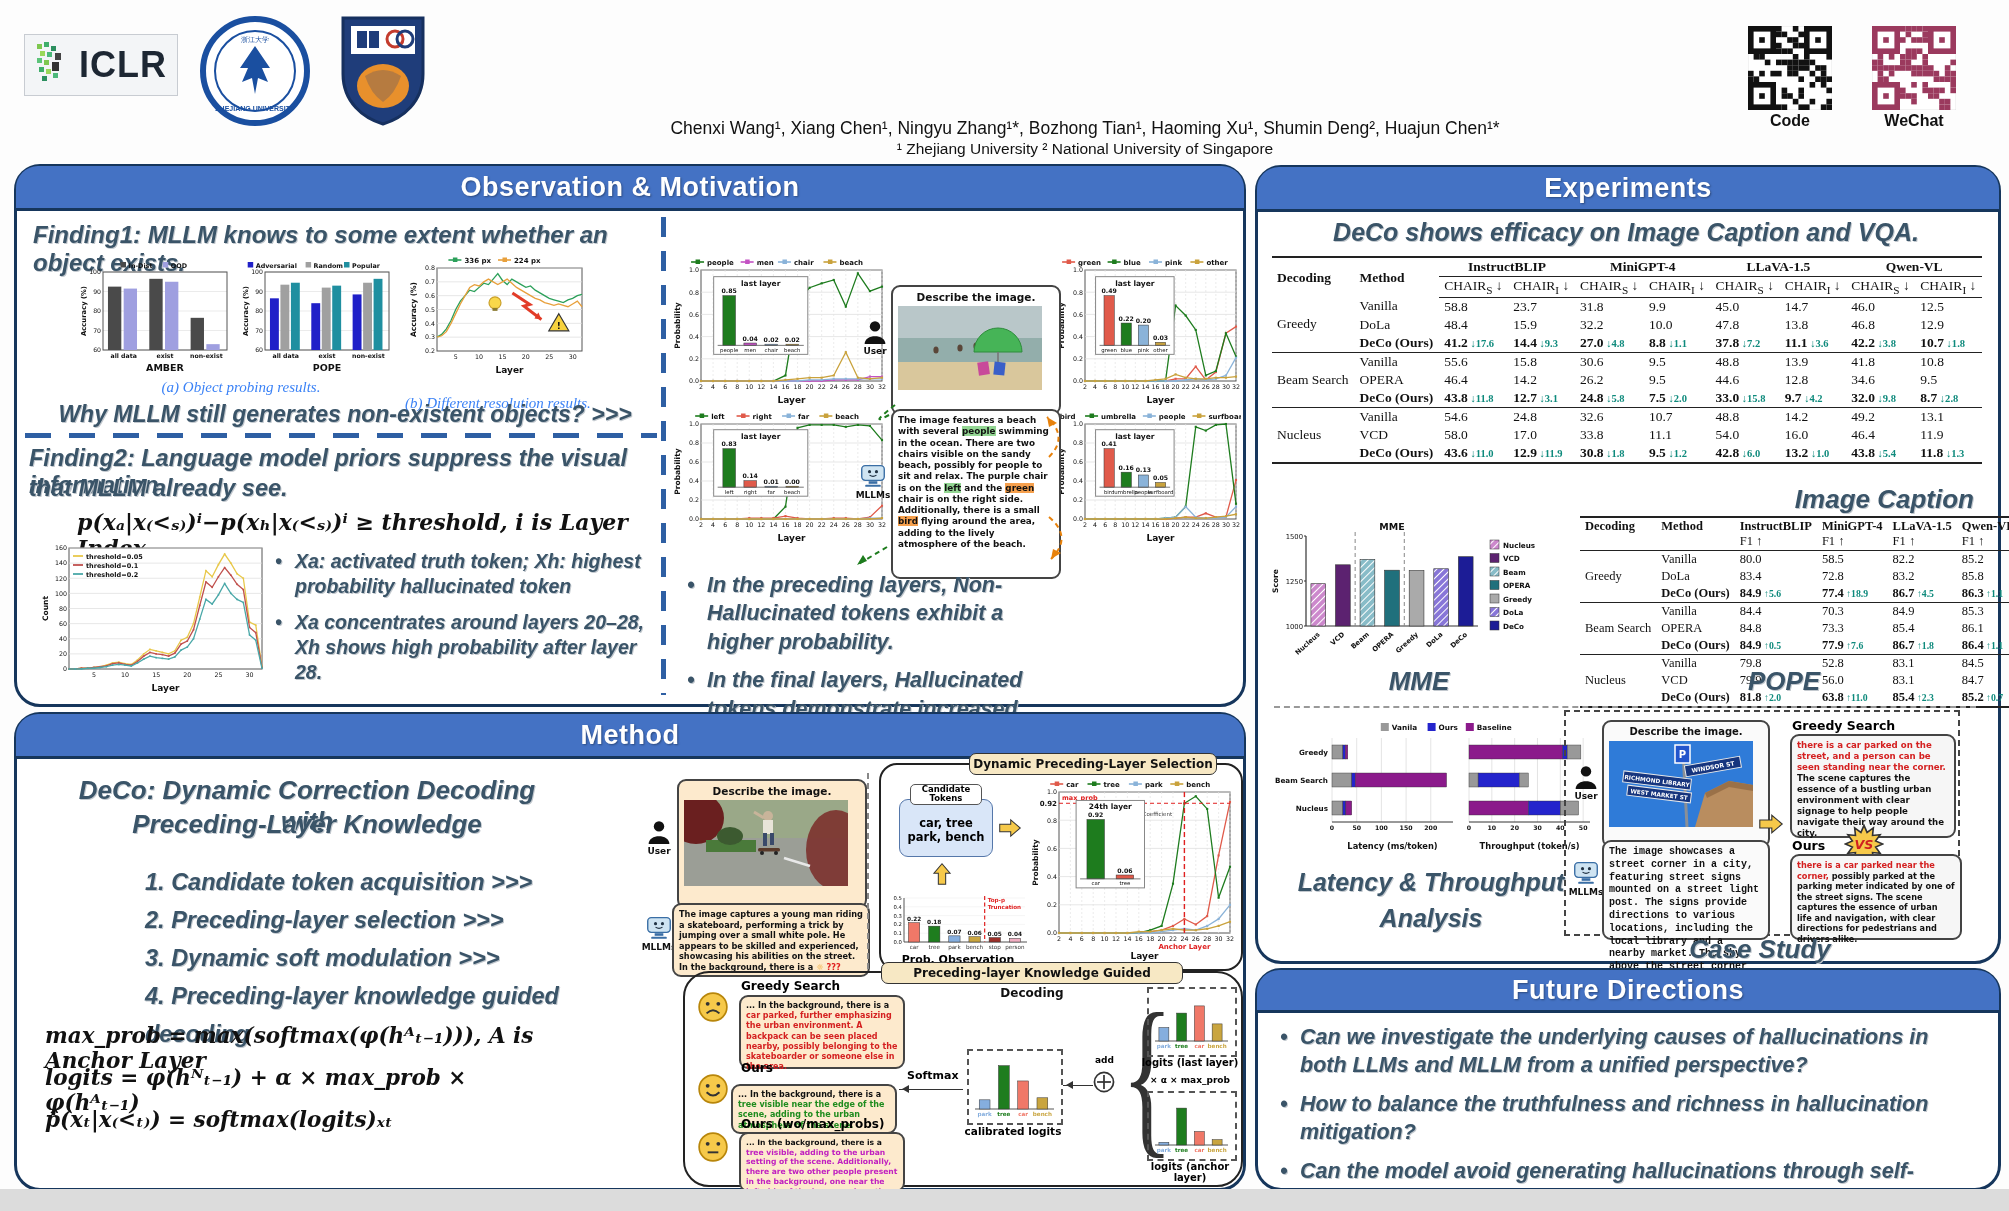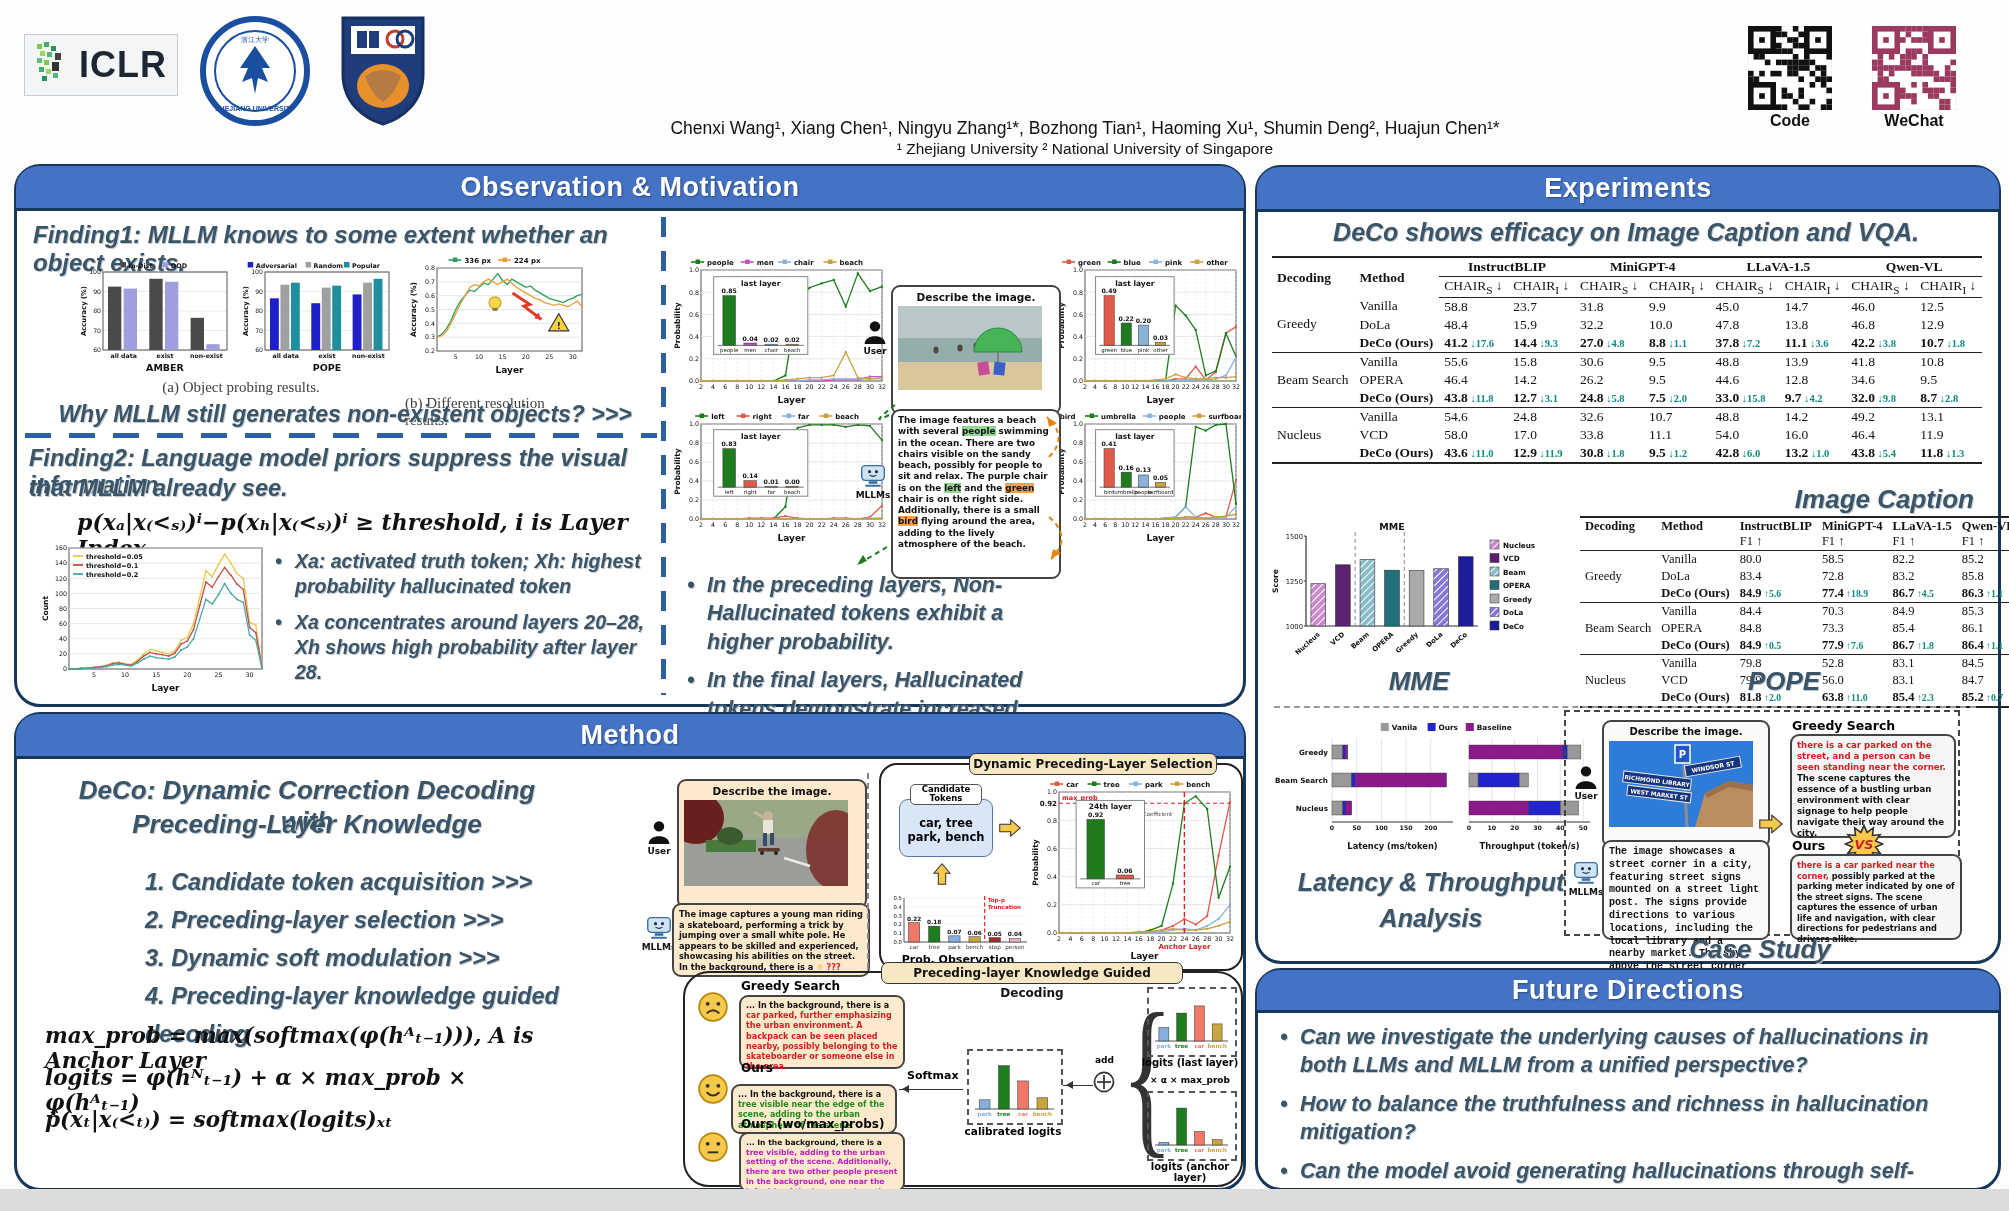--- a/index.html
+++ b/index.html
@@ -6,21 +6,21 @@
   .poster{position:relative;width:2009px;height:1211px;background:#fdfdfd;overflow:hidden;
           font-family:"Liberation Sans",sans-serif;}
   .abs{position:absolute;}
   .panel{position:absolute;background:#fff;border:3.5px solid #16365c;border-radius:26px;}
   .phead{position:absolute;left:-1px;top:-1px;right:-1px;height:42px;background:#4472c4;
          border-radius:22px 22px 0 0;border-bottom:3px solid #16365c;
          display:flex;align-items:center;justify-content:center;}
   .phead span{color:#fff;font-weight:bold;font-size:27px;letter-spacing:.5px;
               text-shadow:1px 1px 2px rgba(0,0,0,.35);}
   .slate{color:#3a5468;font-weight:bold;font-style:italic;text-shadow:1px 1px 0 #c2c8ce;}
-  .serifcap{font-family:"Liberation Serif",serif;color:#404040;}
+  .serifcap{font-family:"Liberation Serif",serif;color:#3b82f6;font-style:italic;}
   .bubble{position:absolute;background:#fff;border:2px solid #444;border-radius:9px;padding:4px 5px;}
   .bubble.tan{background:#fdeacd;}
   .bubtext{font-family:"DejaVu Sans",sans-serif;font-size:9px;line-height:1.28;color:#111;
            font-weight:bold;white-space:pre-wrap;}
   .tab{position:absolute;background:#f7e8c4;border:1.6px solid #333;border-radius:7px;
        font-family:"DejaVu Sans",sans-serif;font-weight:bold;text-align:center;color:#111;}
   .dashbox{position:absolute;border:2px dashed #555;}
   .vdash-blue{position:absolute;width:5px;background:repeating-linear-gradient(180deg,#2e5fa3 0 20px,transparent 20px 34px);}
   .hdash-blue{position:absolute;height:5px;background:repeating-linear-gradient(90deg,#2e5fa3 0 26px,transparent 26px 44px);}
   .chart{position:absolute;}

